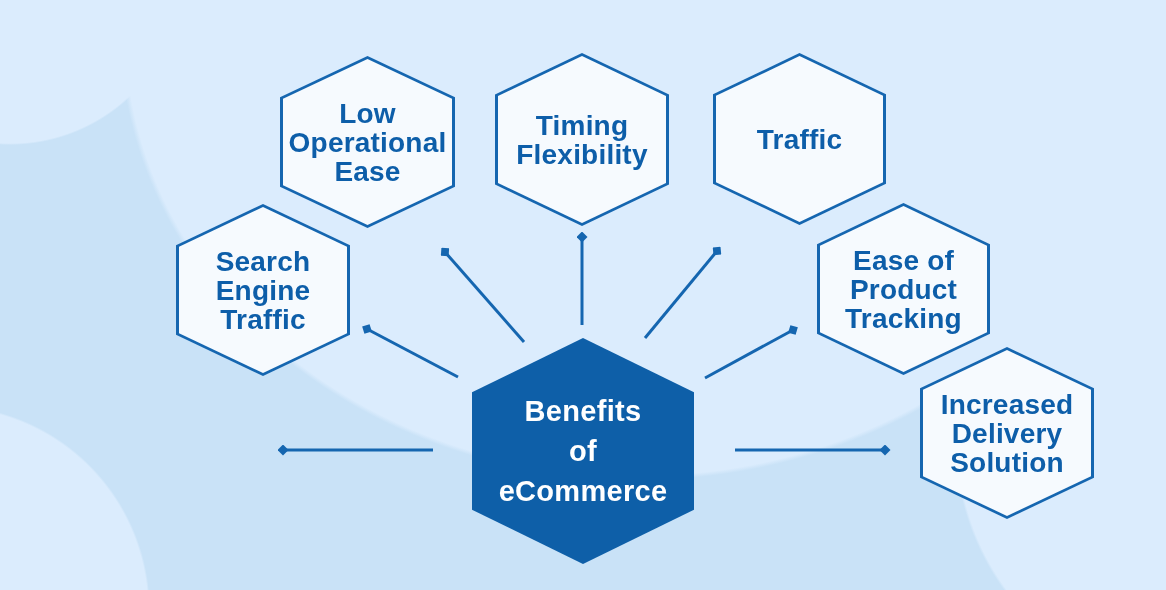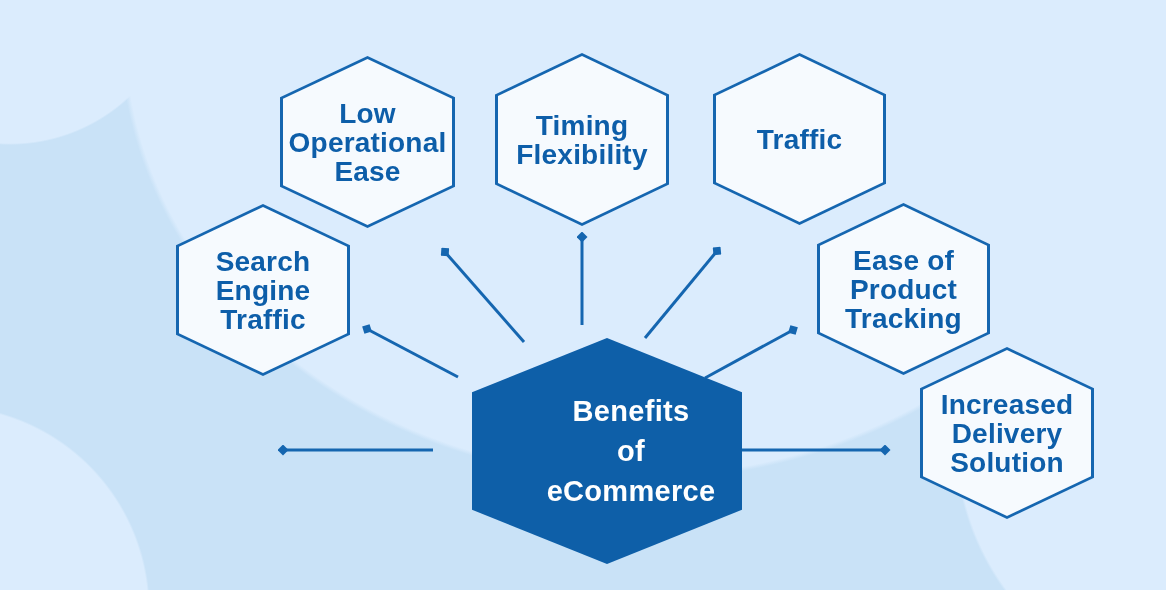--- a/index.html
+++ b/index.html
@@ -70,21 +70,20 @@
   .hex-center{
     position:absolute;
     left:472px;top:338px;width:222px;height:226px;
     clip-path:polygon(50% 0%, 100% 24%, 100% 76%, 50% 100%, 0% 76%, 0% 24%);
     background:var(--center_fill,#0e5fa8);
     display:flex;
     flex-direction:column;
     align-items:center;
     justify-content:center;
     text-align:center;
-    padding-left:48px;
   }
   .hex-center .label-line{
     color:var(--center_text,#ffffff);
     font-size:29px;
     font-weight:bold;
     line-height:40px;
     letter-spacing:0.3px;
     white-space:nowrap;
   }
   

